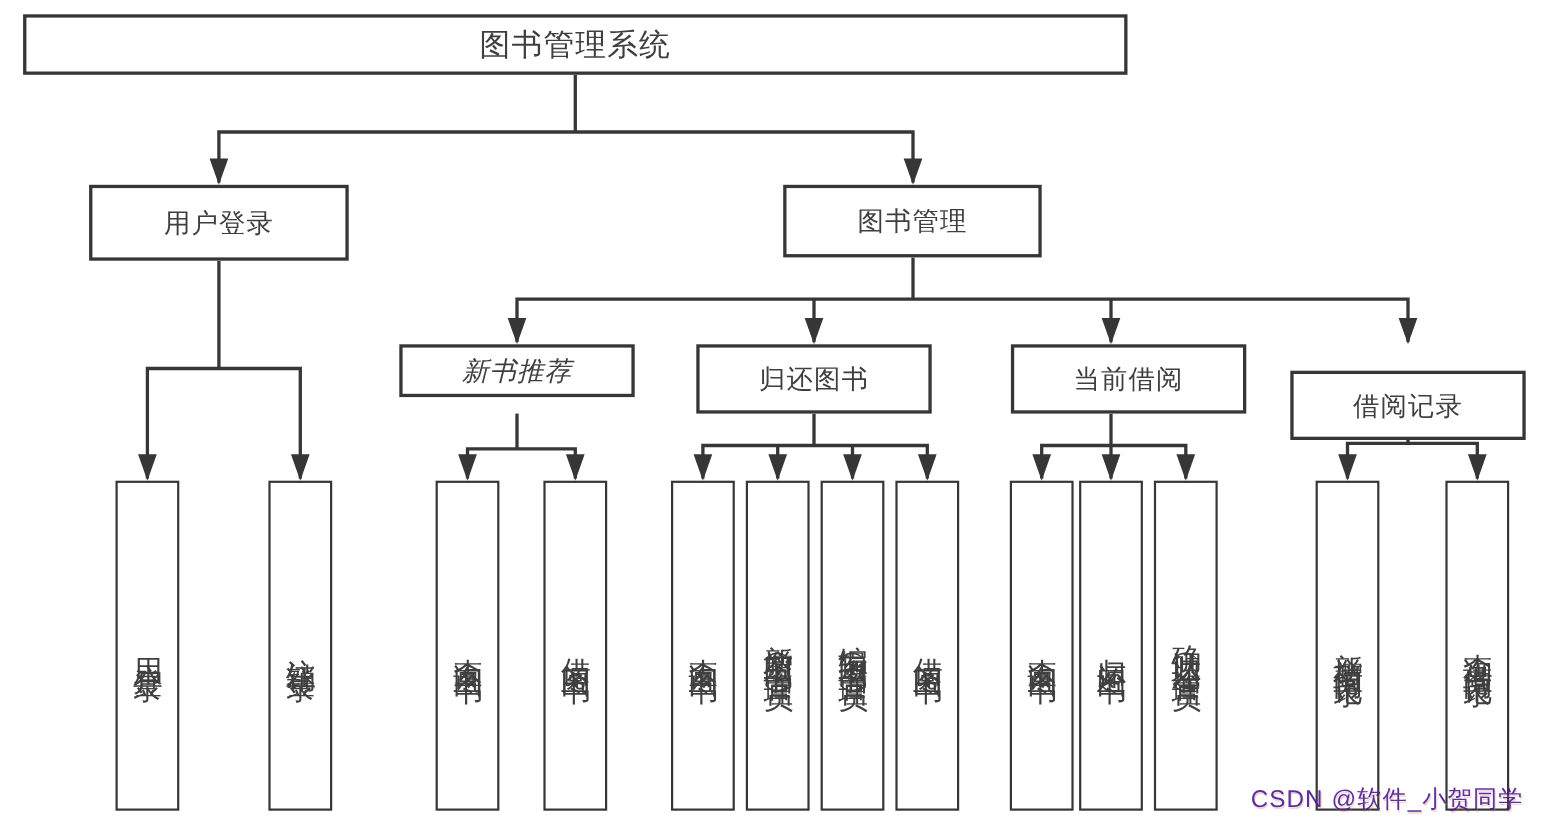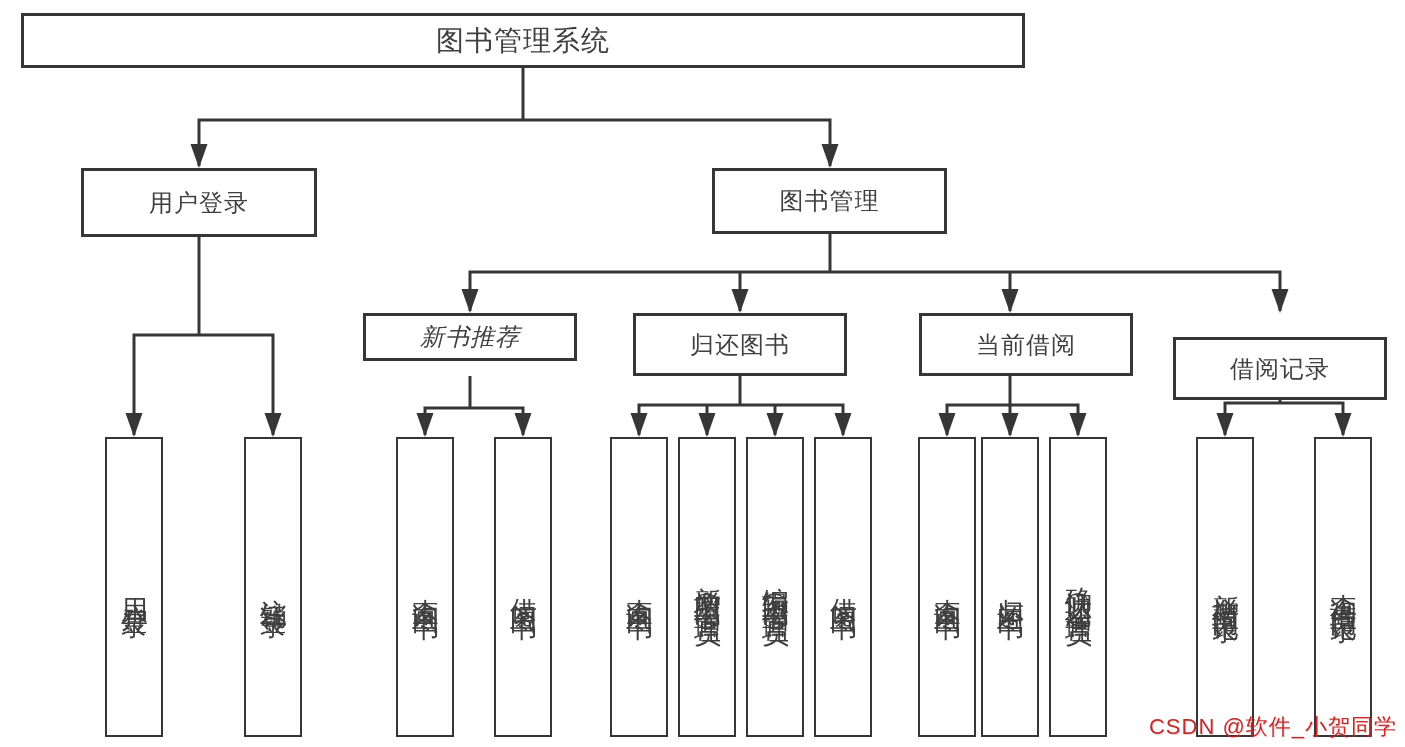--- a/index.html
+++ b/index.html
@@ -27,24 +27,24 @@
   .vtext{
     writing-mode:vertical-rl;
     font-size:27px;
     letter-spacing:5px;
     line-height:1;
     color:#3f3f3f;
     white-space:nowrap;
   }
   .watermark{
     position:absolute;
-    right:8px;bottom:5px;
+    right:20px;bottom:5px;
     font-size:22px;
     letter-spacing:1px;
-    color:#b91c1c;
+    color:#4c1d95;
     text-shadow:1px 1px 0 rgba(222,120,120,0.35);
     z-index:5;
     opacity:.92;
   }
 </style>
 </head>
 <body>
 
 <div id="canvas">
 

